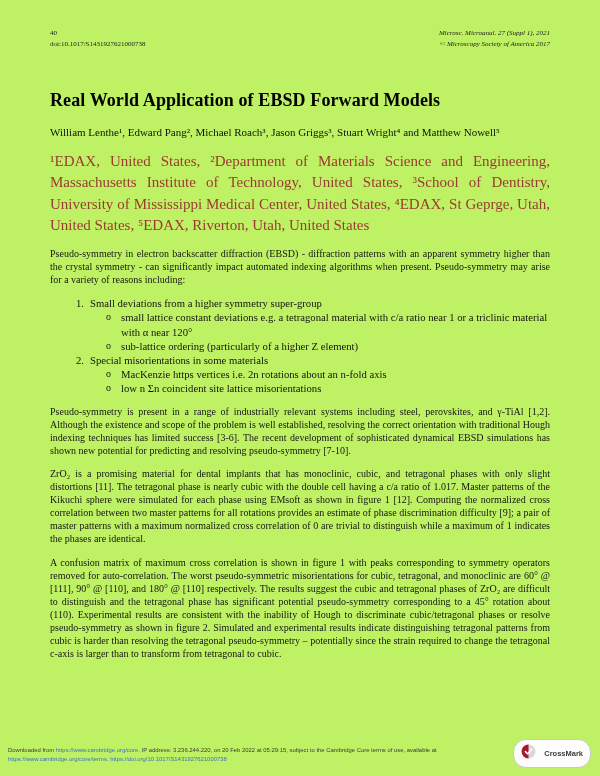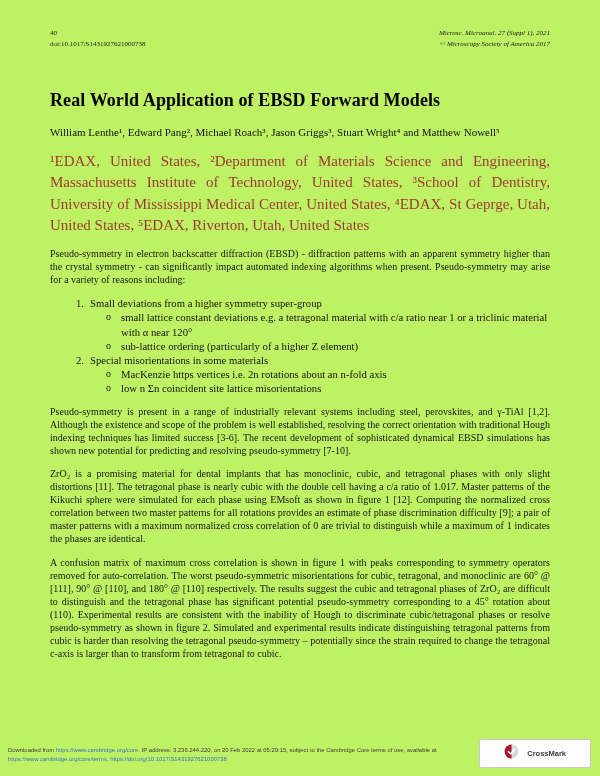--- a/index.html
+++ b/index.html
@@ -50,22 +50,22 @@
   .footer {
     position: absolute; left: 8px; right: 60px; bottom: 12px;
     font-family: "Liberation Sans", sans-serif;
     font-size: 5.9px; line-height: 1.55; color: #3a3a3a;
   }
   .footer .link { color: var(--link-blue, #3b6fc4); cursor: pointer; }
   
   .crossmark {
     position: absolute; right: 9px; bottom: 8px;
     display: flex; align-items: center; gap: 8px;
-    border: 1px solid #c9c9c9; border-radius: 2px;
-    background: #fdfdfd; padding: 4px 24px; cursor: pointer;
+    border: 1px solid #c9c9c9; border-radius: 13px;
+    background: #fdfdfd; padding: 4px 7px; cursor: pointer;
   }
   .crossmark .cm-label {
     font-family: "Liberation Sans", sans-serif;
     font-size: 7.5px; font-weight: bold; color: #3c3c3c;
   }
 </style>
 </head>
 <body>
 
 <div class="page">

